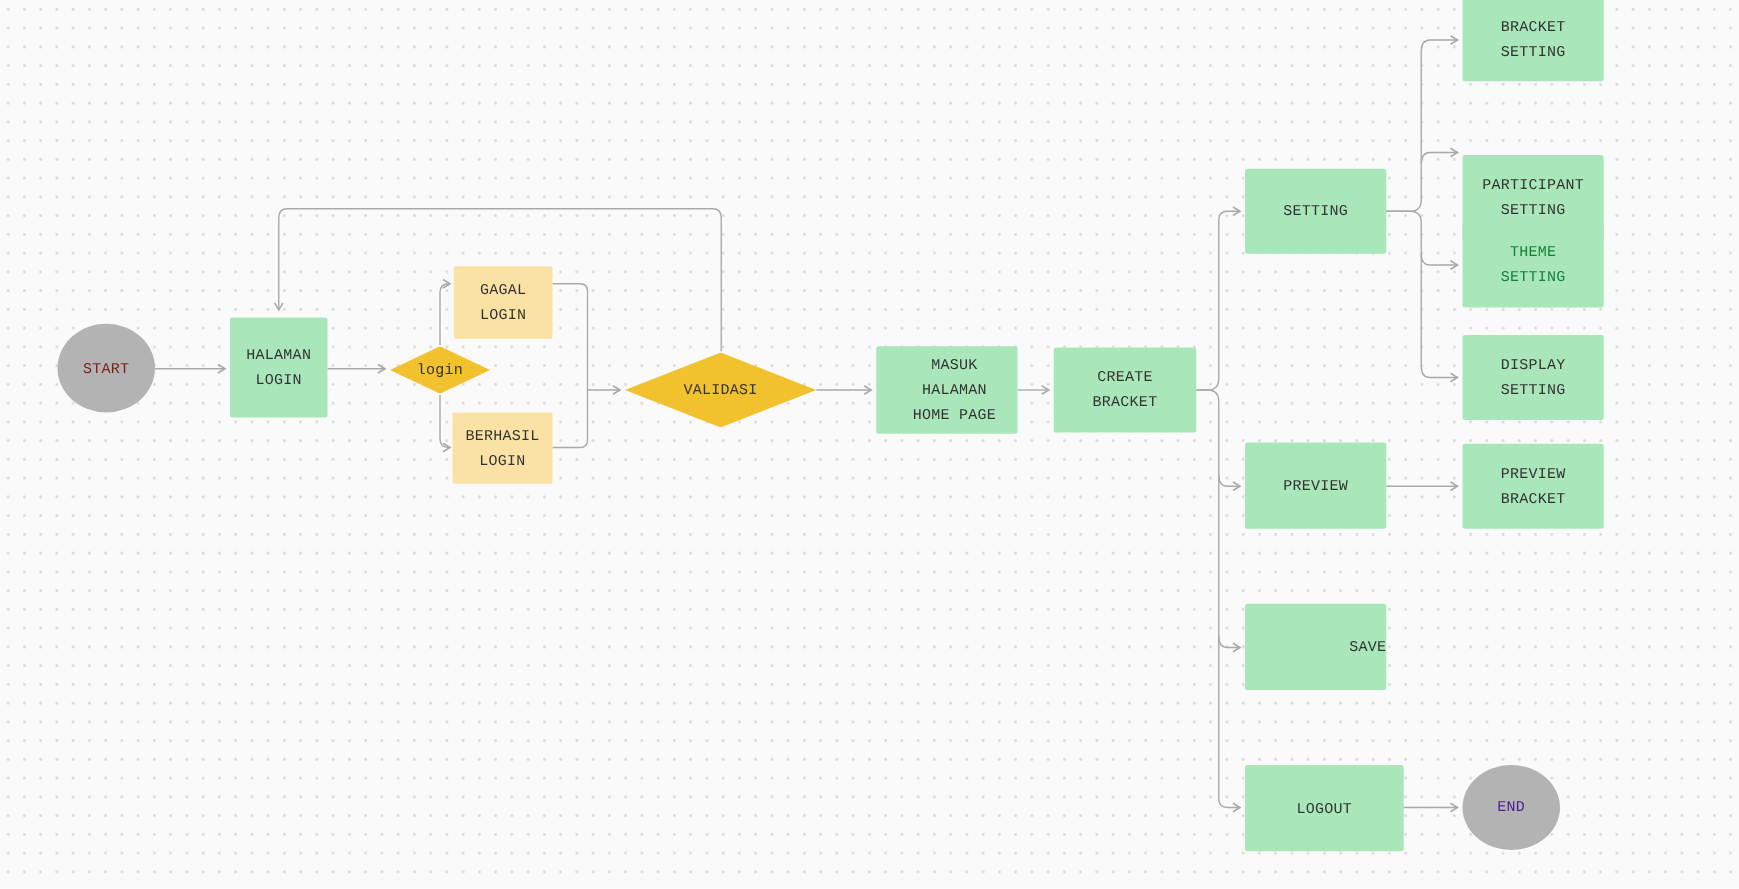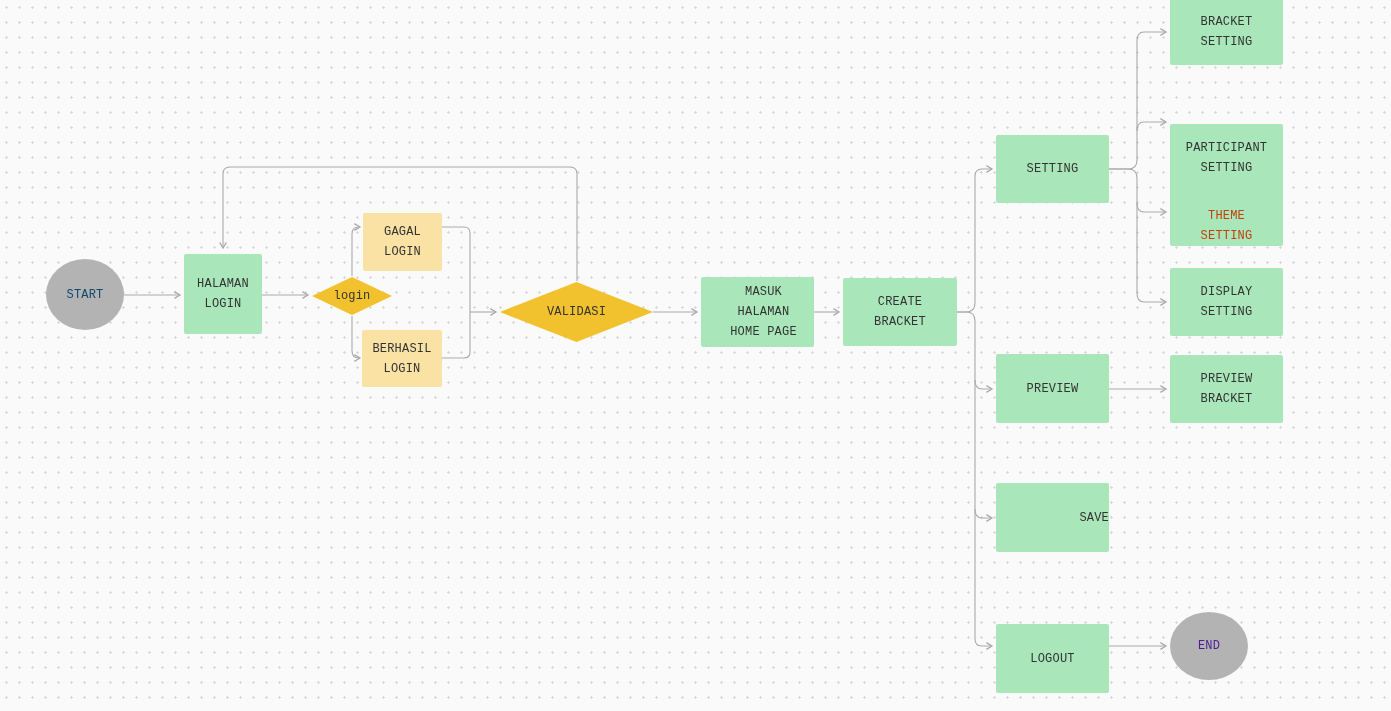--- a/index.html
+++ b/index.html
@@ -74,21 +74,21 @@
         <path class="edge" d="M975,509 Q975,518 982,518 H992" stroke="#a9a9a9" marker-end="url(#arrowhead)"></path>
         <path class="edge" d="M1109,169 H1128 Q1137,169 1137,160 V41 Q1137,32 1144,32 H1166" stroke="#a9a9a9" marker-end="url(#arrowhead)"></path>
         <path class="edge" d="M1109,169 H1128 Q1137,169 1137,178 V293 Q1137,302 1144,302 H1166" stroke="#a9a9a9" marker-end="url(#arrowhead)"></path>
         <path class="edge" d="M1137,131 Q1137,122 1144,122 H1166" stroke="#a9a9a9" marker-end="url(#arrowhead)"></path>
         <path class="edge" d="M1137,203 Q1137,212 1144,212 H1166" stroke="#a9a9a9" marker-end="url(#arrowhead)"></path>
         <path class="edge" d="M1109,389 H1166" stroke="#a9a9a9" marker-end="url(#arrowhead)"></path>
         <path class="edge" d="M1109,646 H1166" stroke="#a9a9a9" marker-end="url(#arrowhead)"></path>
       </g>
   </svg>
 
-<div class="node ellipse" style="left: 46px; top: 259px; width: 78px; height: 71px; background: rgb(179, 179, 179); color: #0c4a6e;">
+<div class="node ellipse" style="left: 46px; top: 259px; width: 78px; height: 71px; background: rgb(179, 179, 179); color: #7f1d1d;">
       <span class="node-label">START</span>
     </div>
     <div class="node rect" style="left: 184px; top: 254px; width: 78px; height: 80px; background: rgb(169, 231, 186); color: rgb(51, 51, 51);">
       <span class="node-label">HALAMAN
 LOGIN</span>
     </div>
     <div class="node diamond" style="left: 312px; top: 277px; width: 80px; height: 38px; background: rgb(242, 193, 46); color: rgb(51, 51, 51);">
       <span class="node-label">login</span>
     </div>
     <div class="node rect" style="left: 363px; top: 213px; width: 79px; height: 58px; background: rgb(249, 226, 164); color: rgb(51, 51, 51);">
@@ -113,32 +113,32 @@
     </div>
     <div class="node rect" style="left: 996px; top: 135px; width: 113px; height: 68px; background: rgb(169, 231, 186); color: rgb(51, 51, 51);">
       <span class="node-label">SETTING</span>
     </div>
     <div class="node rect" style="left: 996px; top: 354px; width: 113px; height: 69px; background: rgb(169, 231, 186); color: rgb(51, 51, 51);">
       <span class="node-label">PREVIEW</span>
     </div>
     <div class="node rect" style="left: 996px; top: 483px; width: 113px; height: 69px; background: rgb(169, 231, 186); color: rgb(51, 51, 51); justify-content: flex-end;">
       <span class="node-label">SAVE</span>
     </div>
-    <div class="node rect" style="left: 996px; top: 612px; width: 113px; height: 69px; background: rgb(169, 231, 186); color: rgb(51, 51, 51); margin-top: 12px;">
+    <div class="node rect" style="left: 996px; top: 612px; width: 127px; height: 69px; background: rgb(169, 231, 186); color: rgb(51, 51, 51);">
       <span class="node-label">LOGOUT</span>
     </div>
     <div class="node rect" style="left: 1170px; top: -2px; width: 113px; height: 67px; background: rgb(169, 231, 186); color: rgb(51, 51, 51);">
       <span class="node-label">BRACKET
 SETTING</span>
     </div>
     <div class="node rect" style="left: 1170px; top: 88px; width: 113px; height: 68px; background: rgb(169, 231, 186); color: rgb(51, 51, 51); margin-top: 36px;">
       <span class="node-label">PARTICIPANT
 SETTING</span>
     </div>
-    <div class="node rect" style="left: 1170px; top: 178px; width: 113px; height: 68px; background: rgb(169, 231, 186); color: #c2410c; align-items: flex-end;">
+    <div class="node rect" style="left: 1170px; top: 178px; width: 113px; height: 68px; background: rgb(169, 231, 186); color: #15803d;">
       <span class="node-label">THEME
 SETTING</span>
     </div>
     <div class="node rect" style="left: 1170px; top: 268px; width: 113px; height: 68px; background: rgb(169, 231, 186); color: rgb(51, 51, 51);">
       <span class="node-label">DISPLAY
 SETTING</span>
     </div>
     <div class="node rect" style="left: 1170px; top: 355px; width: 113px; height: 68px; background: rgb(169, 231, 186); color: rgb(51, 51, 51);">
       <span class="node-label">PREVIEW
 BRACKET</span>

